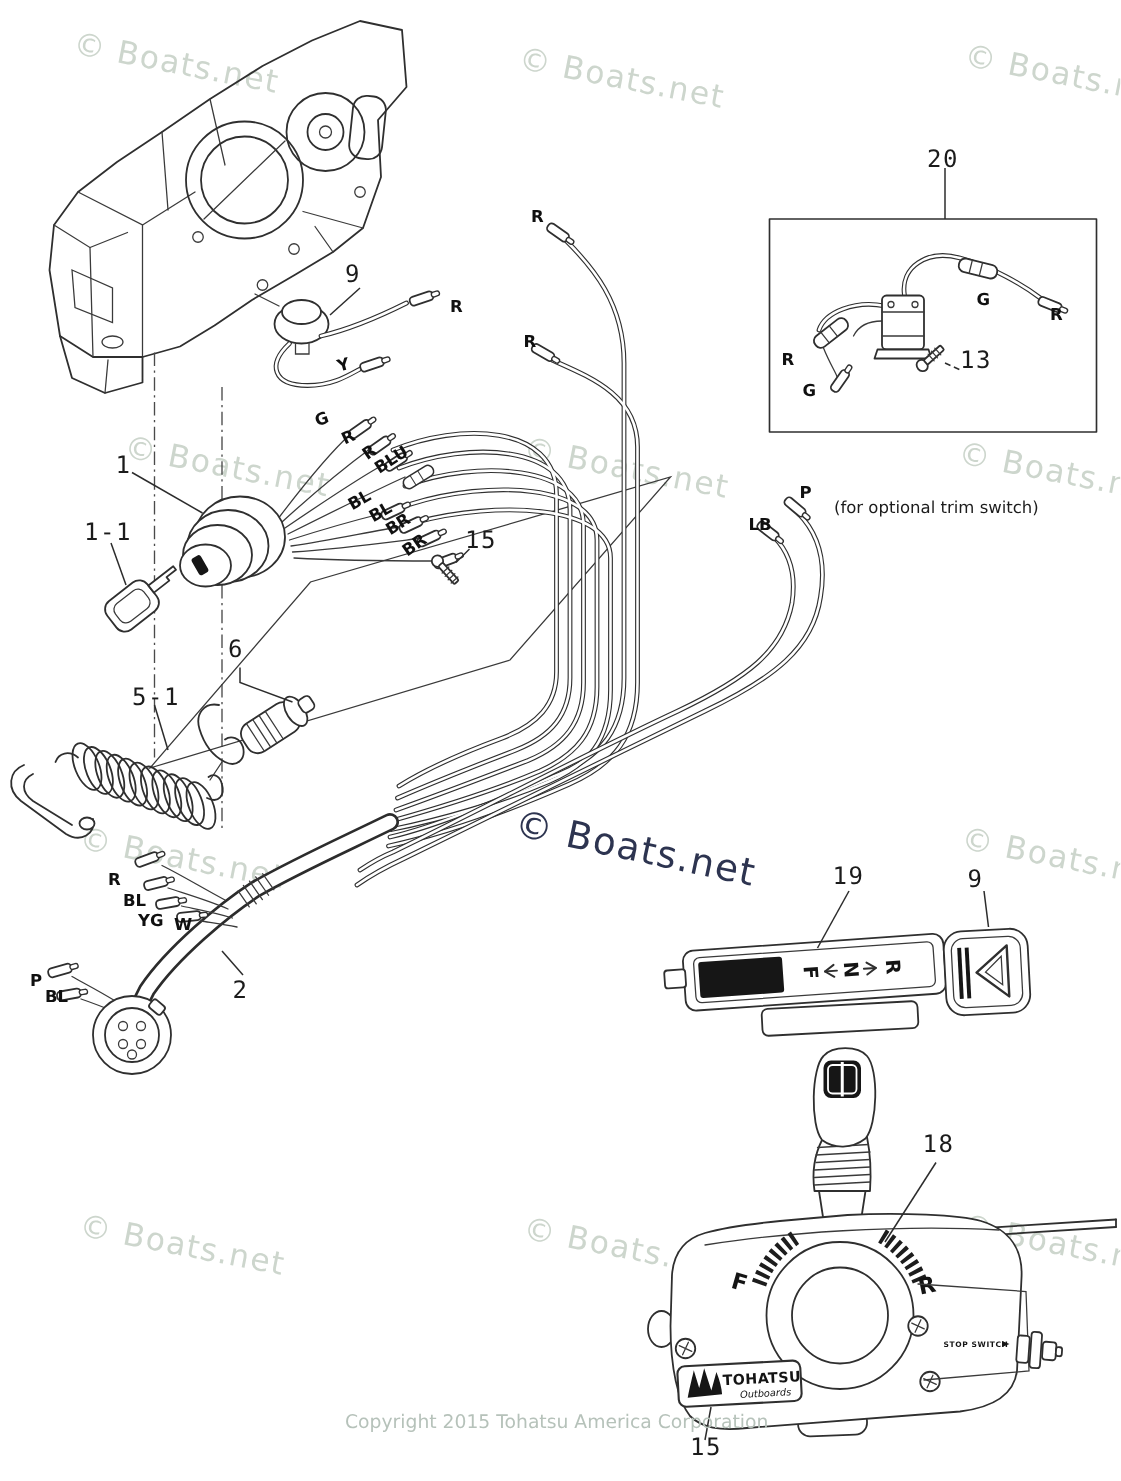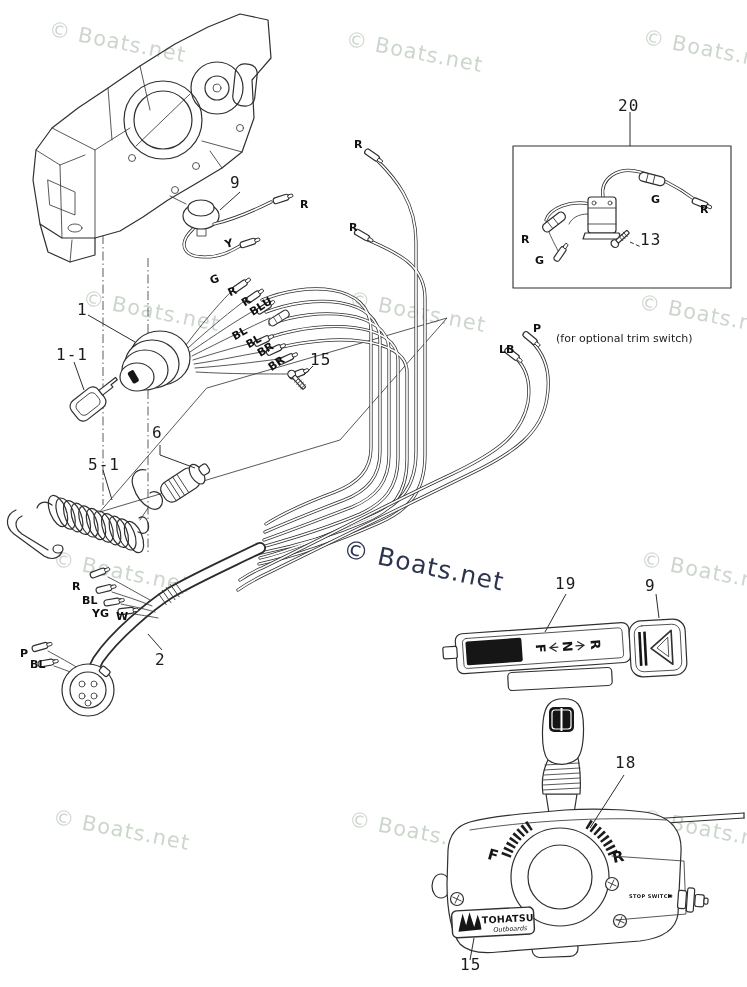--- a/index.html
+++ b/index.html
@@ -418,14 +418,15 @@
   <div class="wl" style="left:499px;top:343px">LB</div>
   <div class="wl" style="left:72px;top:580px">R</div>
   <div class="wl" style="left:82px;top:594px">BL</div>
   <div class="wl" style="left:92px;top:607px">YG</div>
   <div class="wl" style="left:116px;top:610px">W</div>
   <div class="wl" style="left:20px;top:647px">P</div>
   <div class="wl" style="left:30px;top:658px">BL</div>
 
   <div class="note" style="left:556px;top:332px">(for optional trim switch)</div>
 
+  <div class="copyright" style="left:230px;top:940px">Copyright 2015 Tohatsu America Corporation</div>
 
 </div>
 
 </body></html>

